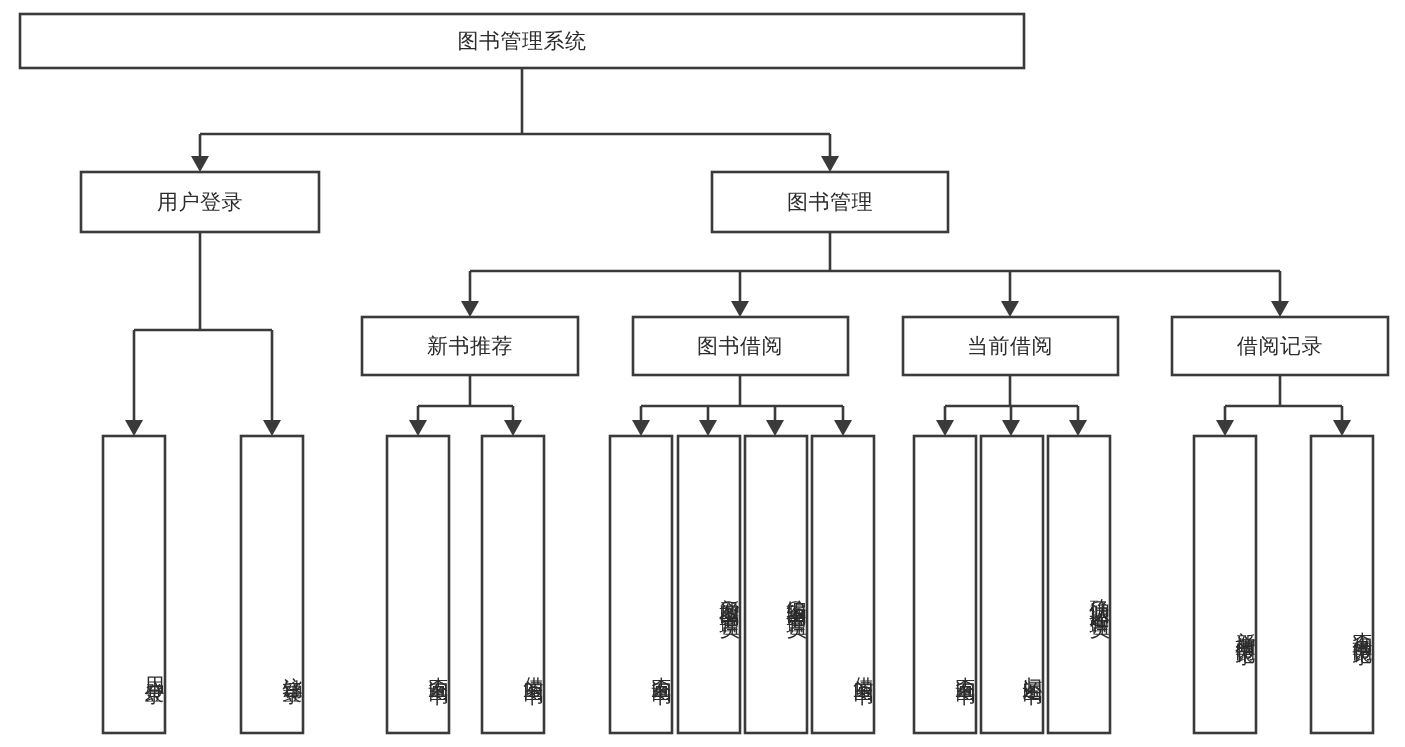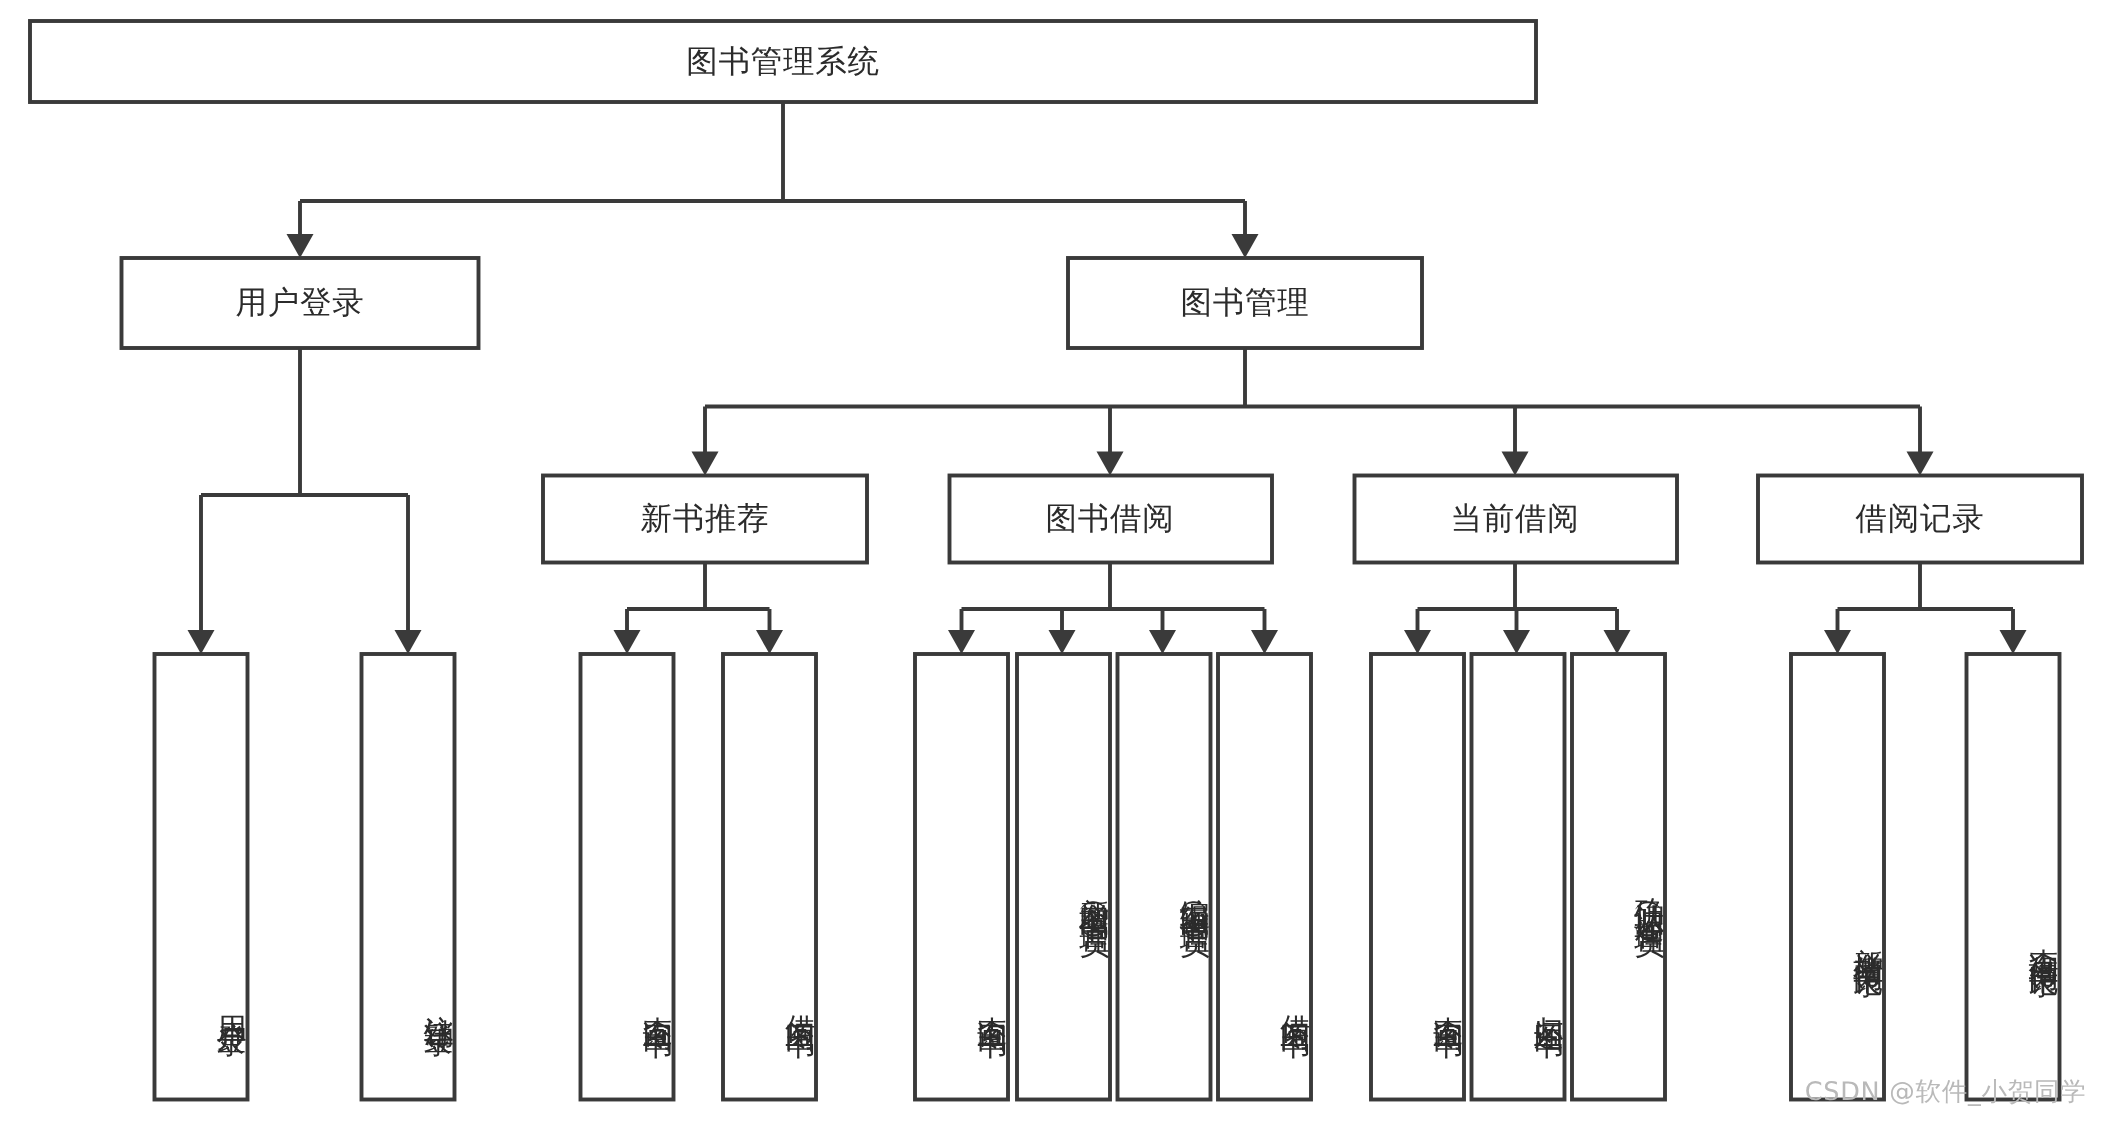--- a/index.html
+++ b/index.html
@@ -211,15 +211,14 @@
   <div class="vlabel-wrap" style="left:745px; top:436px; width:62px; height:297px; padding-top:12px;">编辑图书（管理员）</div>
   <div class="vlabel-wrap" style="left:812px; top:436px; width:62px; height:297px; padding-top:82px;">借阅图书</div>
 
   <div class="vlabel-wrap" style="left:914px; top:436px; width:62px; height:297px; padding-top:82px;">查询图书</div>
   <div class="vlabel-wrap" style="left:981px; top:436px; width:62px; height:297px; padding-top:82px;">归还图书</div>
   <div class="vlabel-wrap" style="left:1048px; top:436px; width:62px; height:297px; padding-top:12px;">确认归还（管理员）</div>
 
   <div class="vlabel-wrap" style="left:1194px; top:436px; width:62px; height:297px; padding-top:40px;">新增借阅记录</div>
   <div class="vlabel-wrap" style="left:1311px; top:436px; width:62px; height:297px; padding-top:40px;">查询借阅记录</div>
 
-  <div class="watermark">CSDN @软件_小贺同学</div>
 
 </div>
 
 </body></html>

